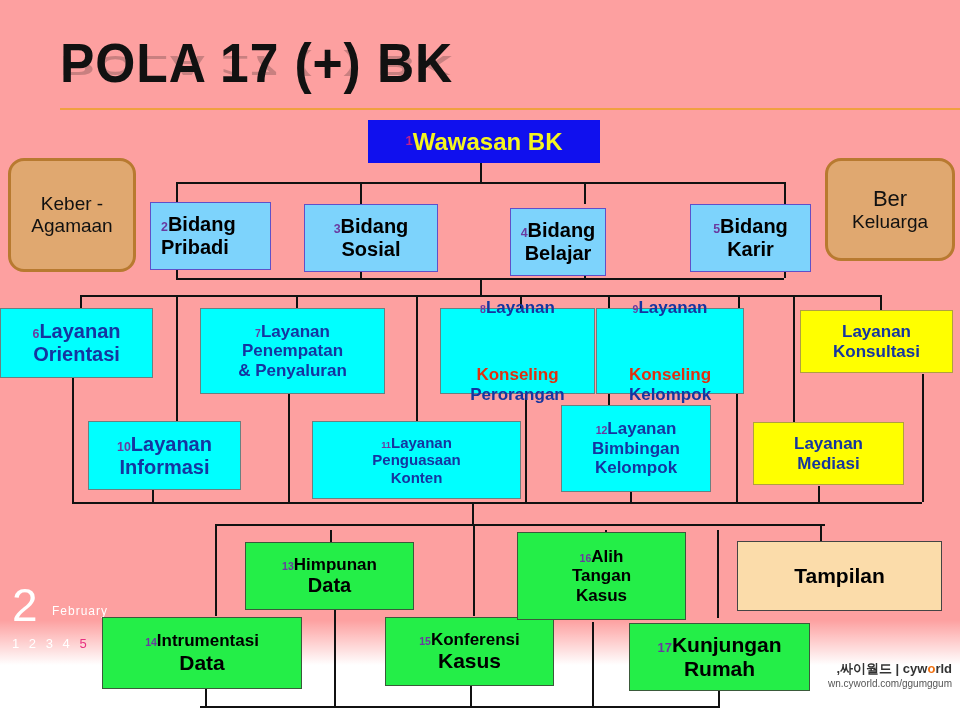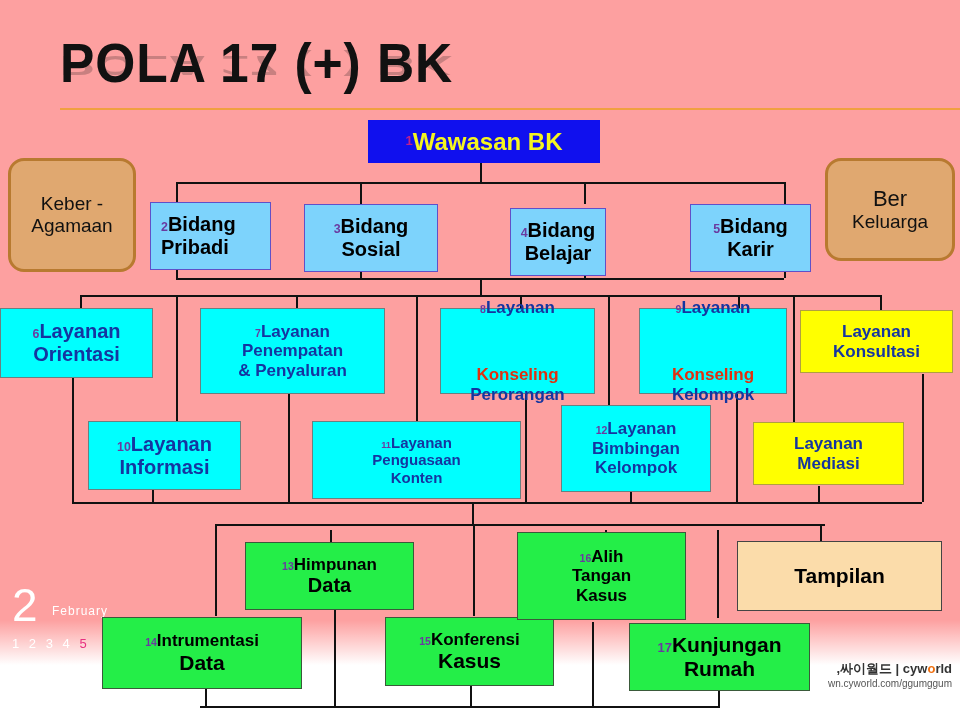--- a/index.html
+++ b/index.html
@@ -168,21 +168,21 @@
 <div class="box cyan" style="left:200px;top:308px;width:185px;height:86px;">
   <span><span class="num">7</span><span>Layanan</span></span>
   <span>Penempatan</span>
   <span>&amp; Penyaluran</span>
 </div>
 <div class="box cyan" style="left:440px;top:308px;width:155px;height:86px;">
   <span><span class="num">8</span><span>Layanan</span></span>
   <span class="red">Konseling</span>
   <span>Perorangan</span>
 </div>
-<div class="box cyan" style="left:639px;top:308px;width:148px;height:86px;">
+<div class="box cyan" style="left:596px;top:308px;width:148px;height:86px;">
   <span><span class="num">9</span><span>Layanan</span></span>
   <span class="red">Konseling</span>
   <span>Kelompok</span>
 </div>
 <div class="box yellow" style="left:800px;top:310px;width:153px;height:63px;">
   <span>Layanan</span>
   <span>Konsultasi</span>
 </div>
 
 <div class="box cyan" style="left:88px;top:421px;width:153px;height:69px;font-size:20px;">

